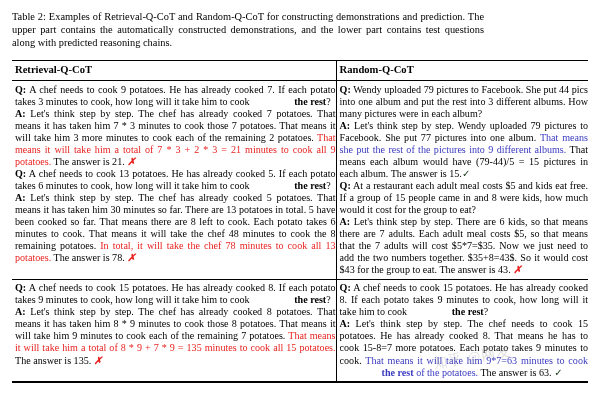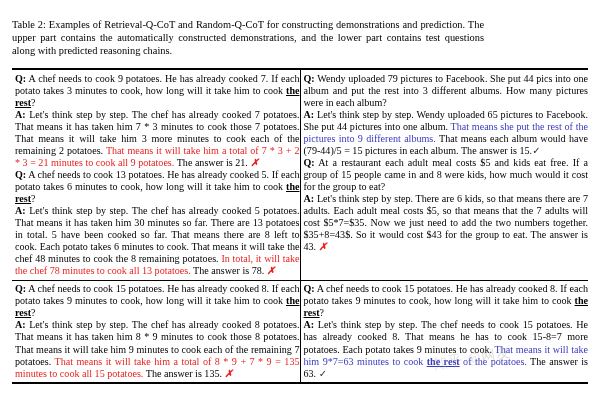--- a/index.html
+++ b/index.html
@@ -13,21 +13,21 @@
     overflow: hidden;
     font-family: "Liberation Serif", "DejaVu Serif", serif;
     color: #000000;
     -webkit-font-smoothing: antialiased;
   }
   .page {
     position: relative;
     width: 496px;
     height: 409px;
     box-sizing: border-box;
-    padding: 18px 12px 0 12px;
+    padding: 10px 12px 0 12px;
   }
 
   
   .caption {
     font-size: 10.4px;
     line-height: 13.2px;
     text-align: justify;
     text-justify: inter-word;
     margin: 0 0 10px 0;
     hyphens: none;
@@ -71,21 +71,21 @@
     font-size: 10.1px;
     line-height: 12.05px;
     text-align: justify;
     text-justify: inter-word;
     padding: 2.5px 0 2.5px 3px !important;
     hyphens: none;
   }
   .cell p { margin: 0; }
 
   .tag { font-weight: bold; }
-  .ul { text-decoration: underline; font-weight: bold; }
+  .ul { font-weight: bold; margin-left: 42px; }
   .red { color: #e8221f; }
   .blue { color: #3a3ac0; }
   .xmark {
     color: #e8221f;
     font-weight: bold;
     font-style: italic;
     font-family: "Liberation Serif", serif;
   }
   .check {
     color: #1b3b1b;
@@ -129,20 +129,24 @@
 
     <div class="rule"></div>
 
     <table class="main">
       <colgroup>
           <col class="cgL">
           <col class="cgR">
         </colgroup>
       <tbody>
 
+        <tr>
+          <td class="colL hdr">Retrieval-Q-CoT</td>
+          <td class="colR hdr">Random-Q-CoT</td>
+        </tr>
 
         <tr class="mid-rule">
             <td></td>
             <td></td>
           </tr>
 
         <tr>
           <td class="colL cell">
 
             <p>
@@ -154,21 +158,21 @@
               <span class="tag">Q:</span><span> A chef needs to cook 13 potatoes. He has already cooked 5. If each potato takes 6 minutes to cook, how long will it take him to cook </span><span class="ul">the rest</span><span>?</span><br>
               <span class="tag">A:</span><span> Let's think step by step. The chef has already cooked 5 potatoes. That means it has taken him 30 minutes so far. There are 13 potatoes in total. 5 have been cooked so far. That means there are 8 left to cook. Each potato takes 6 minutes to cook. That means it will take the chef 48 minutes to cook the 8 remaining potatoes. </span><span class="red">In total, it will take the chef 78 minutes to cook all 13 potatoes.</span><span> The answer is 78. </span><span class="xmark">✗</span>
             </p>
 
           </td>
 
           <td class="colR cell">
 
             <p>
               <span class="tag">Q:</span><span> Wendy uploaded 79 pictures to Facebook. She put 44 pics into one album and put the rest into 3 different albums. How many pictures were in each album?</span><br>
-              <span class="tag">A:</span><span> Let's think step by step. Wendy uploaded 65 pictures to Facebook. She put 44 pictures into one album. </span><span class="blue">That means she put the rest of the pictures into 9 different albums.</span><span> That means each album would have (79-44)/5 = 15 pictures in each album. The answer is 15.</span><span class="check">✓</span>
+              <span class="tag">A:</span><span> Let's think step by step. Wendy uploaded 79 pictures to Facebook. She put 77 pictures into one album. </span><span class="blue">That means she put the rest of the pictures into 9 different albums.</span><span> That means each album would have (79-44)/5 = 15 pictures in each album. The answer is 15.</span><span class="check">✓</span>
             </p>
 
             <p>
               <span class="tag">Q:</span><span> At a restaurant each adult meal costs $5 and kids eat free. If a group of 15 people came in and 8 were kids, how much would it cost for the group to eat?</span><br>
               <span class="tag">A:</span><span> Let's think step by step. There are 6 kids, so that means there are 7 adults. Each adult meal costs $5, so that means that the 7 adults will cost $5*7=$35. Now we just need to add the two numbers together. $35+8=43$. So it would cost $43 for the group to eat. The answer is 43. </span><span class="xmark">✗</span>
             </p>
 
           </td>
         </tr>
 

